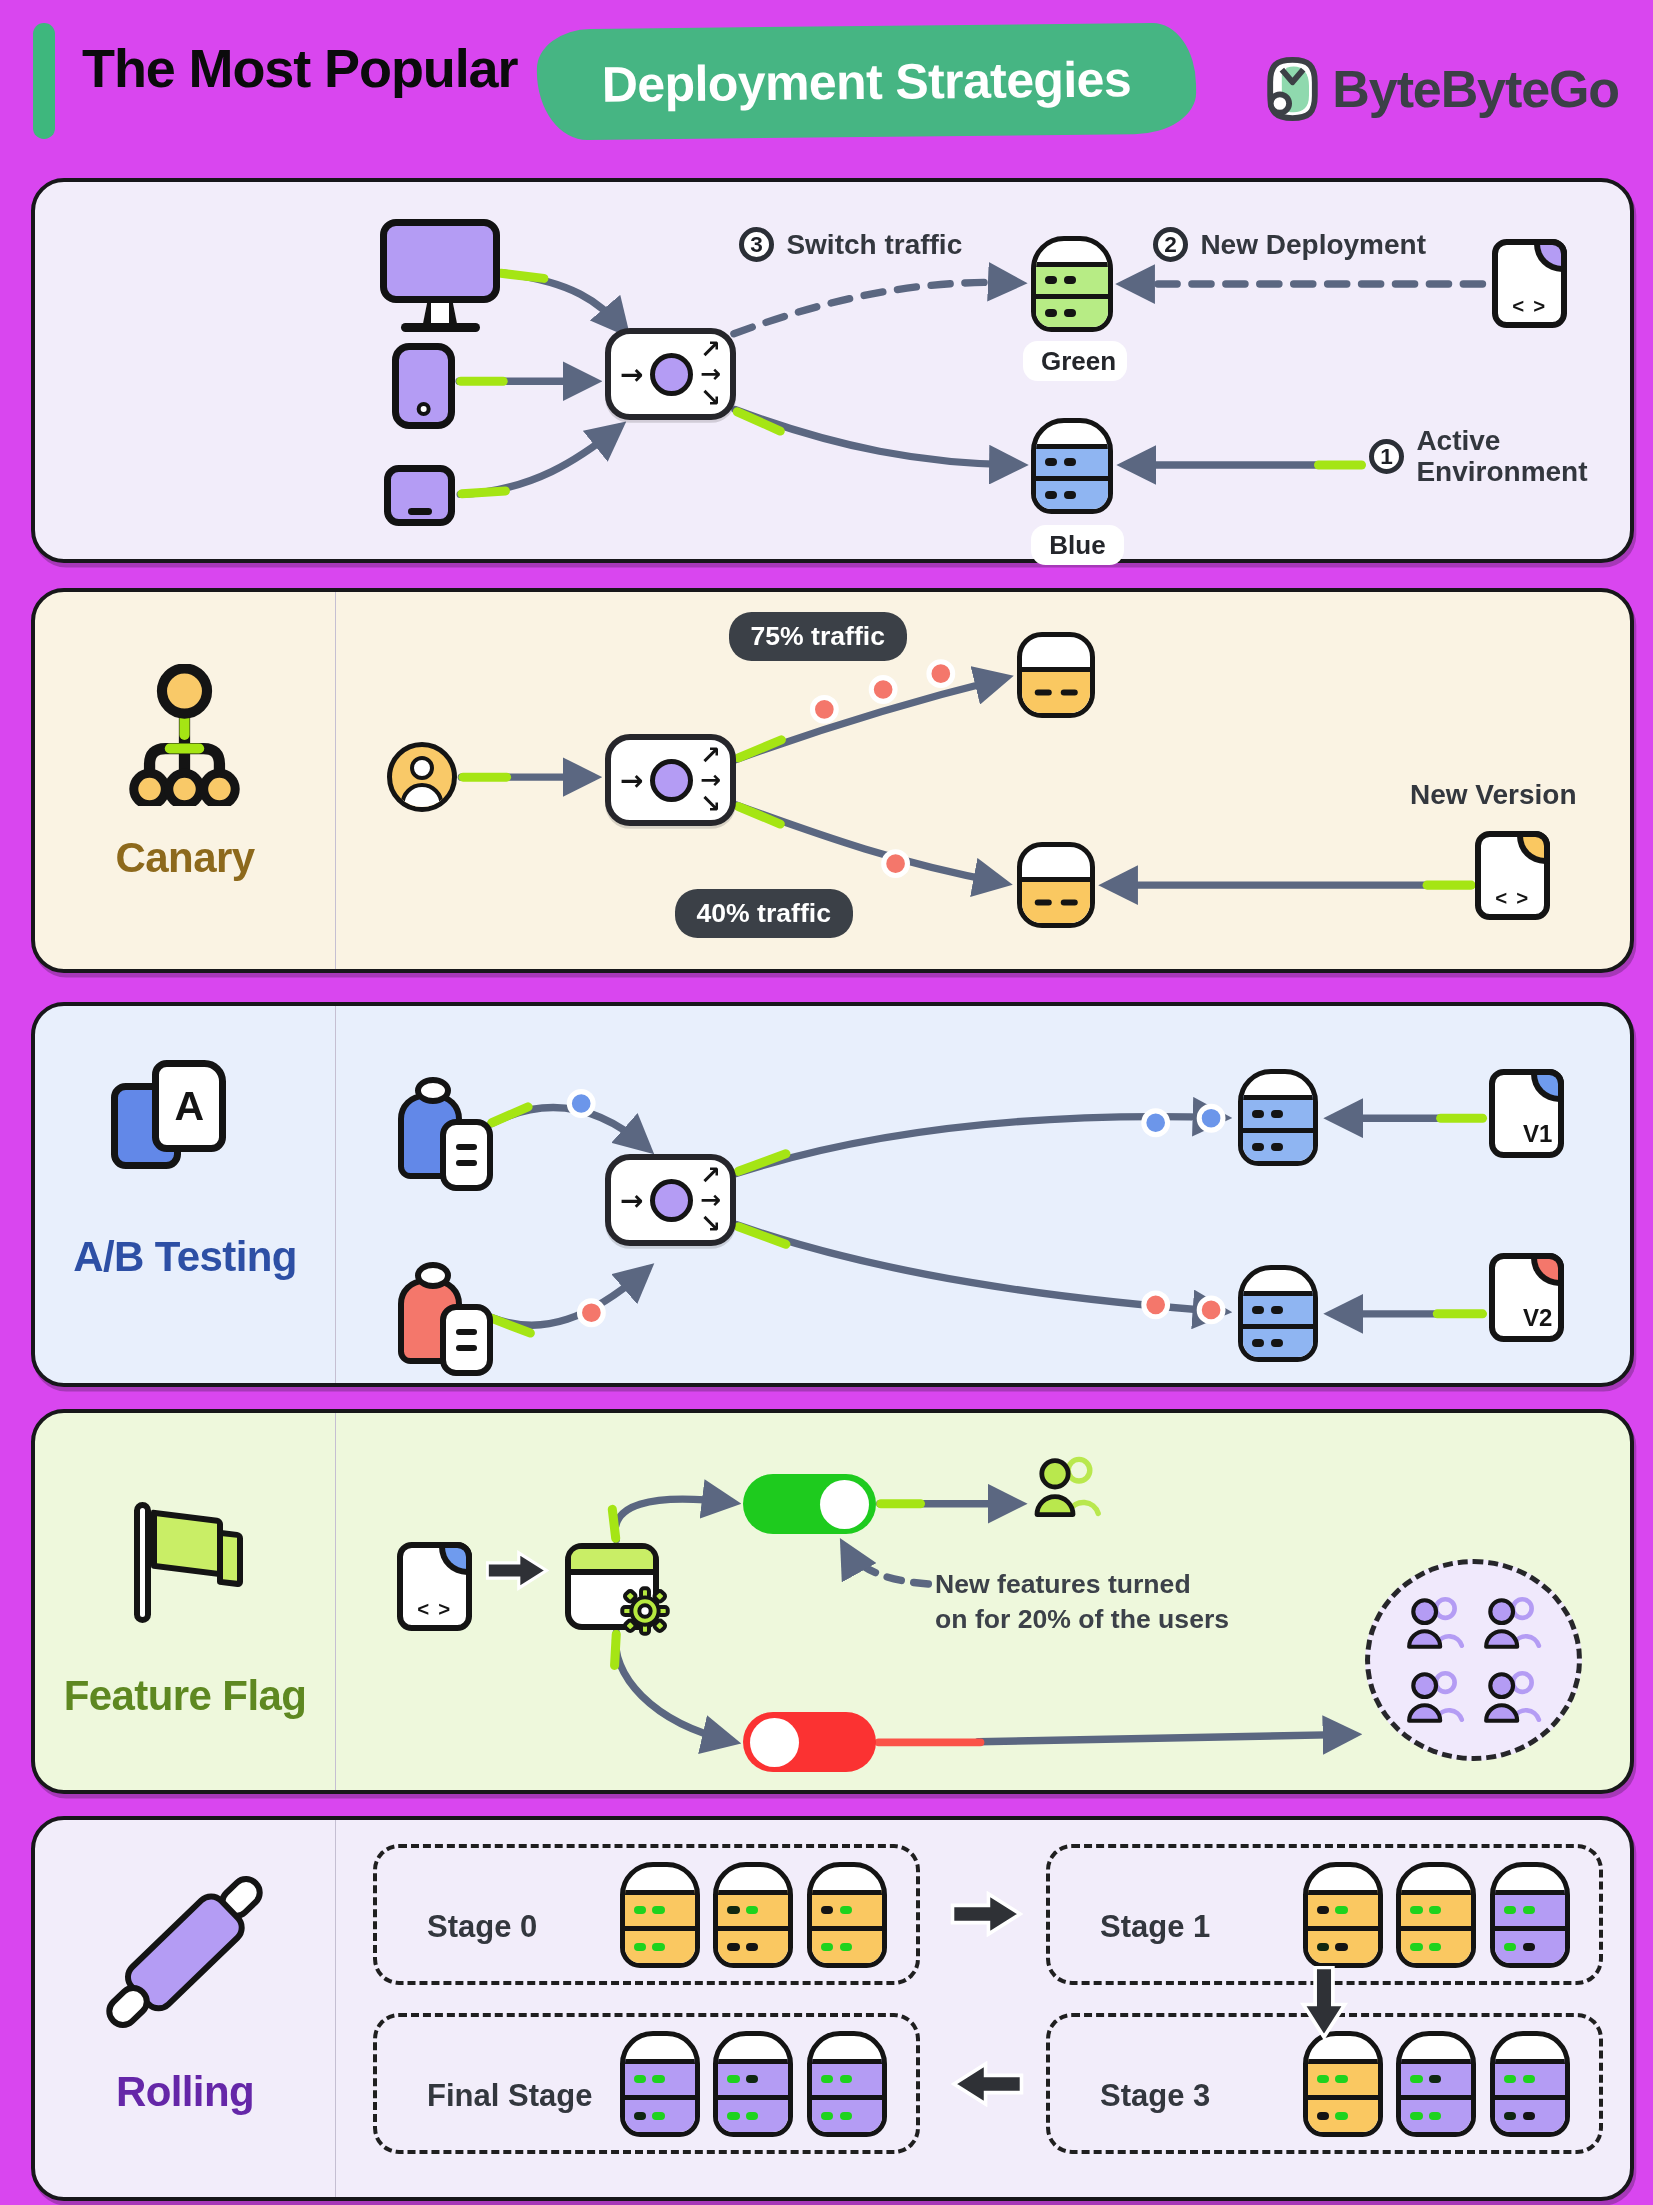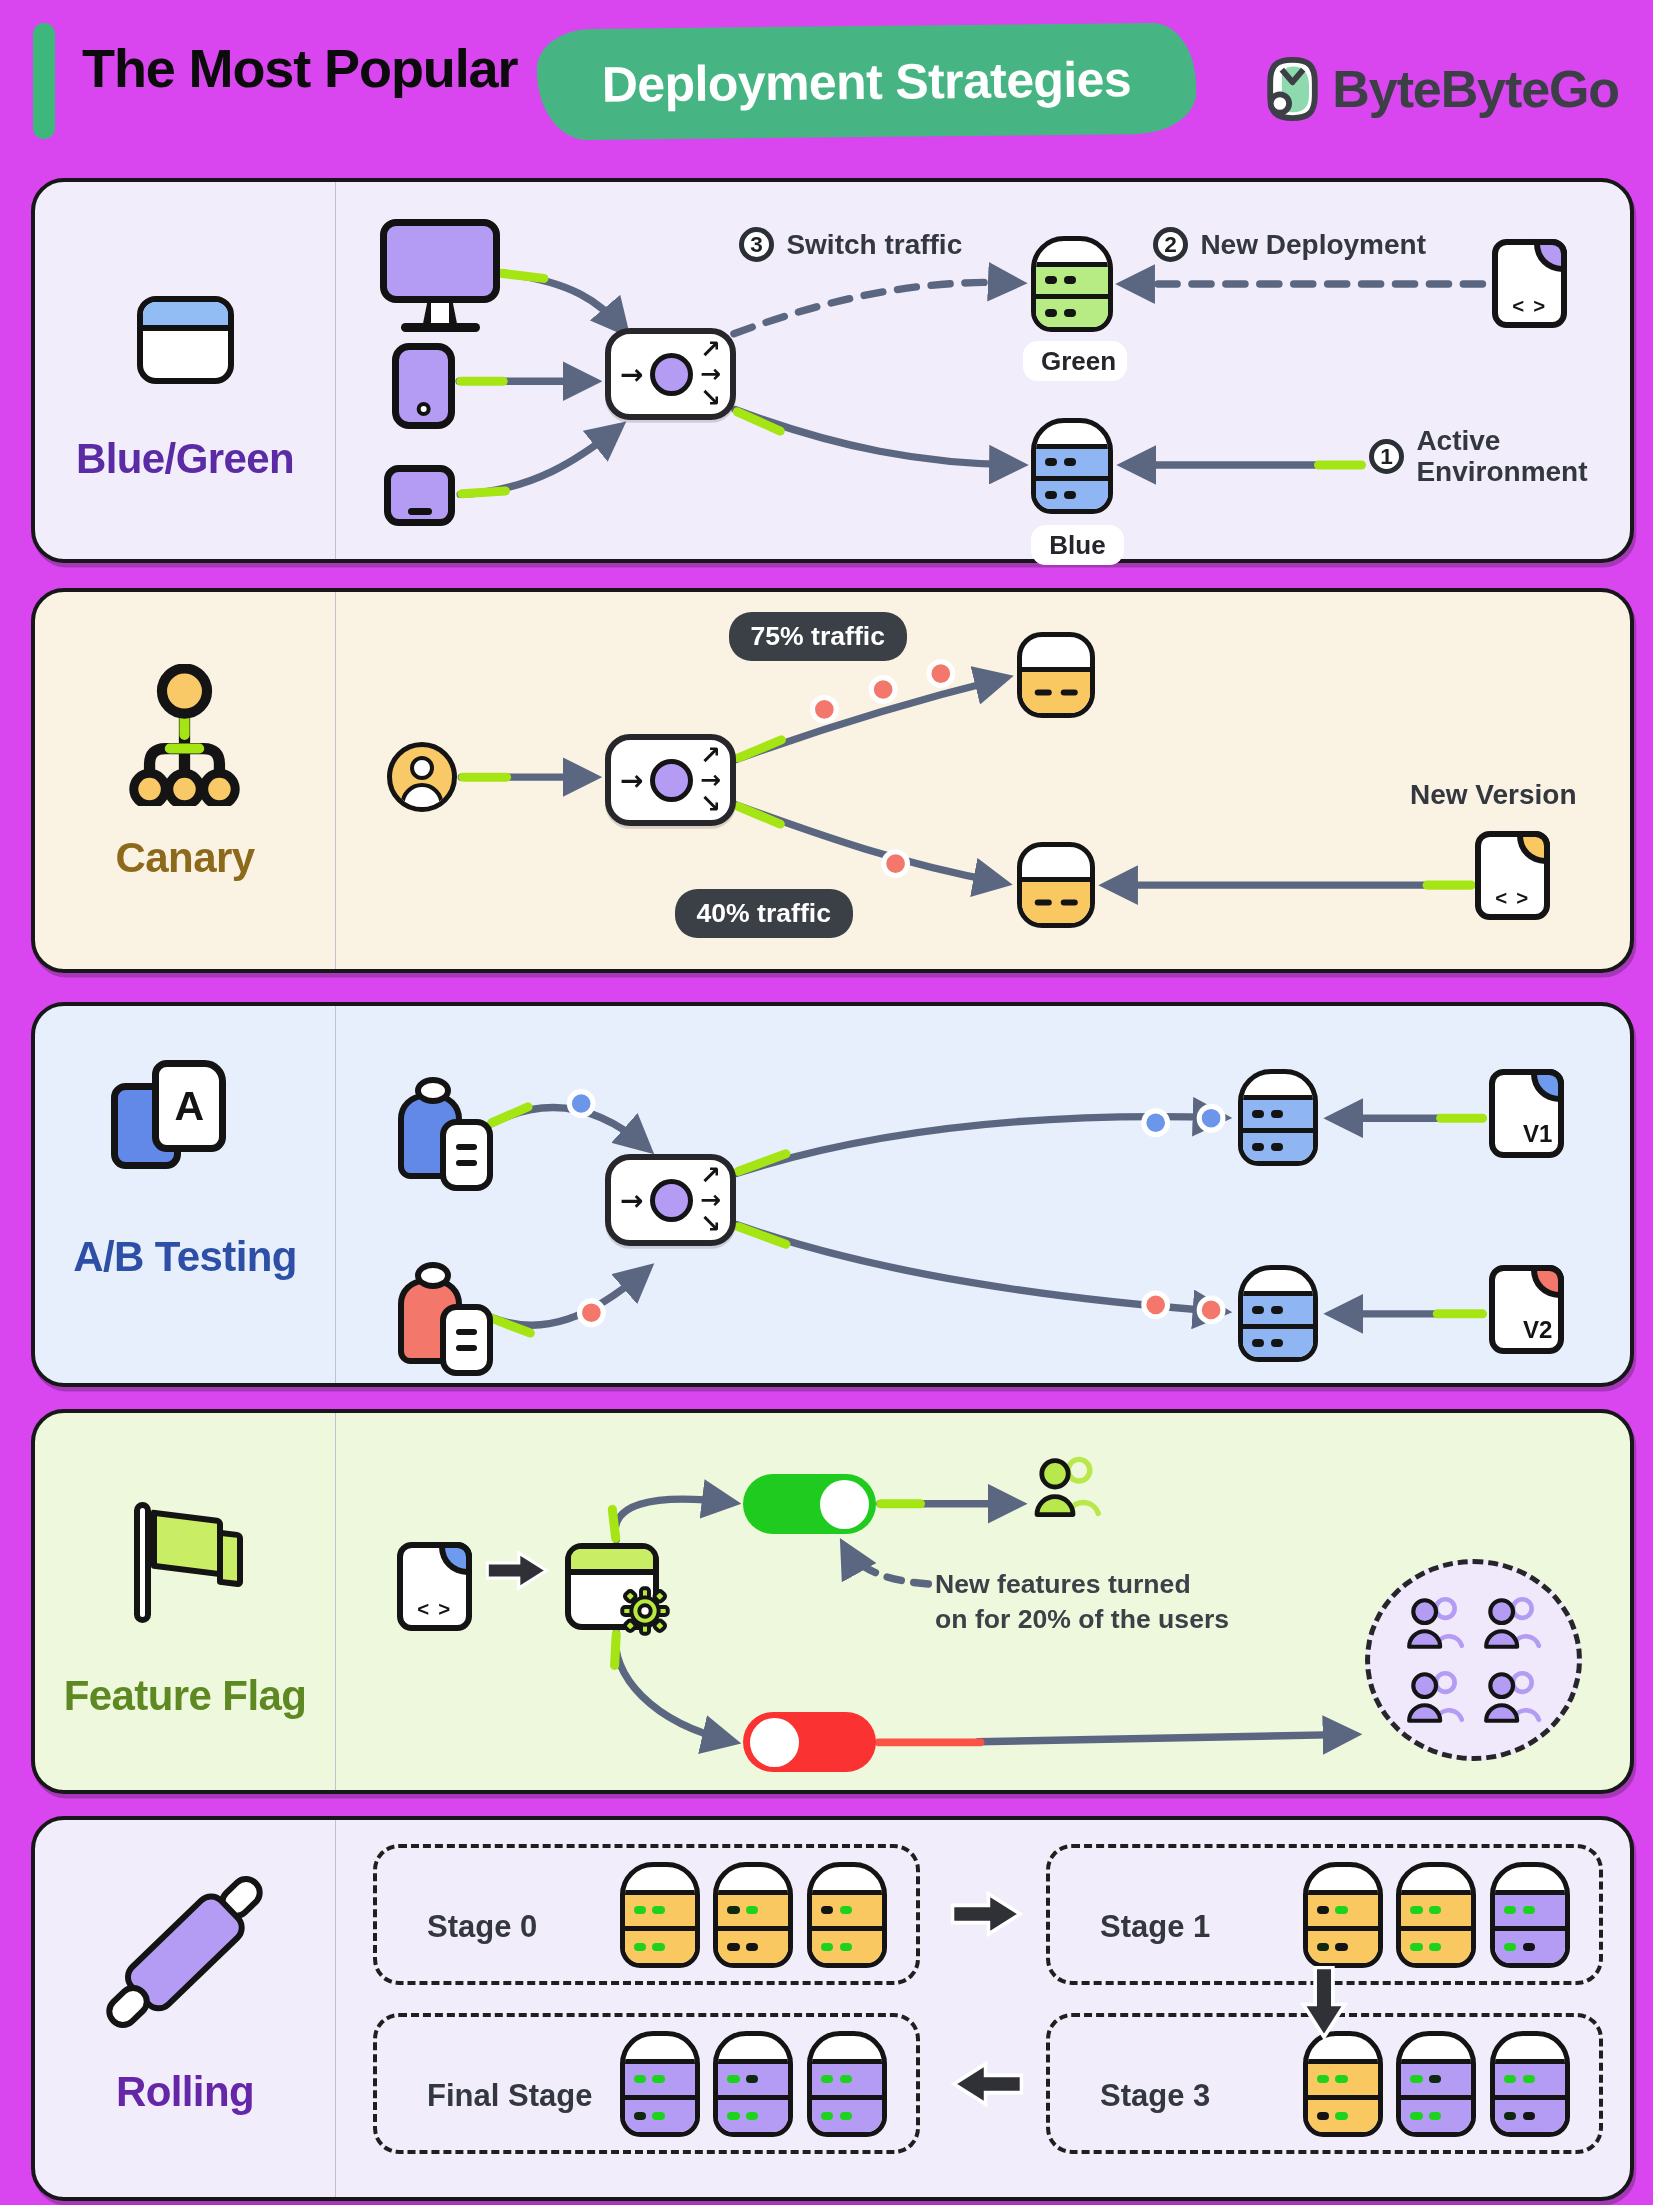--- a/index.html
+++ b/index.html
@@ -175,26 +175,20 @@
       </g>
       <g fill="none" stroke="#a5e514" stroke-width="16" stroke-linecap="round">
         <path d="M 824 161 L 900 170"></path>
         <path d="M 753 352 H 828"></path>
         <path d="M 755 551 L 832 546"></path>
         <path d="M 1242 406 L 1318 440"></path>
         <path d="M 2346 500 H 2270"></path>
       </g>
     </svg>
 
-    <div class="labelcol">
-      <div class="browsericon abs" style="left:102px;top:114px;">
-        <div class="top"></div>
-      </div>
-      <div class="plabel" style="top:253px;color:#5b2ba6;">Blue/Green</div>
-    </div>
 
     <div class="monitor abs" style="left:345px;top:37px;">
       <div class="scr"></div>
         <div class="std"></div>
         <div class="base"></div>
     </div>
     <div class="phoneicon abs" style="left:357px;top:161px;"></div>
     <div class="tableticon abs" style="left:349px;top:283px;"></div>
 
     <div class="lb" style="left:570px;top:146px;">
@@ -451,21 +445,21 @@
             <i class="d"></i>
             <i class="d"></i>
           </span>
         </div>
     </div>
 
     <div class="codefile" style="left:1454px;top:63px;">
       <span class="fold blue"></span>
       <span class="ver">V1</span>
     </div>
-    <div class="codefile" style="left:1454px;top:259px;">
+    <div class="codefile" style="left:1454px;top:247px;">
       <span class="fold red"></span>
       <span class="ver">V2</span>
     </div>
   </section>
 
   <section class="panel p4">
     <svg class="wire" width="1603" height="385" viewBox="0 0 2835 680">
       <defs>
           <marker id="a4" viewBox="0 0 10 10" refX="7.5" refY="5" markerWidth="5.4" markerHeight="5.4" orient="auto-start-reverse">
         <path d="M0 0 L10 5 L0 10 z" fill="#5b6781"></path>

